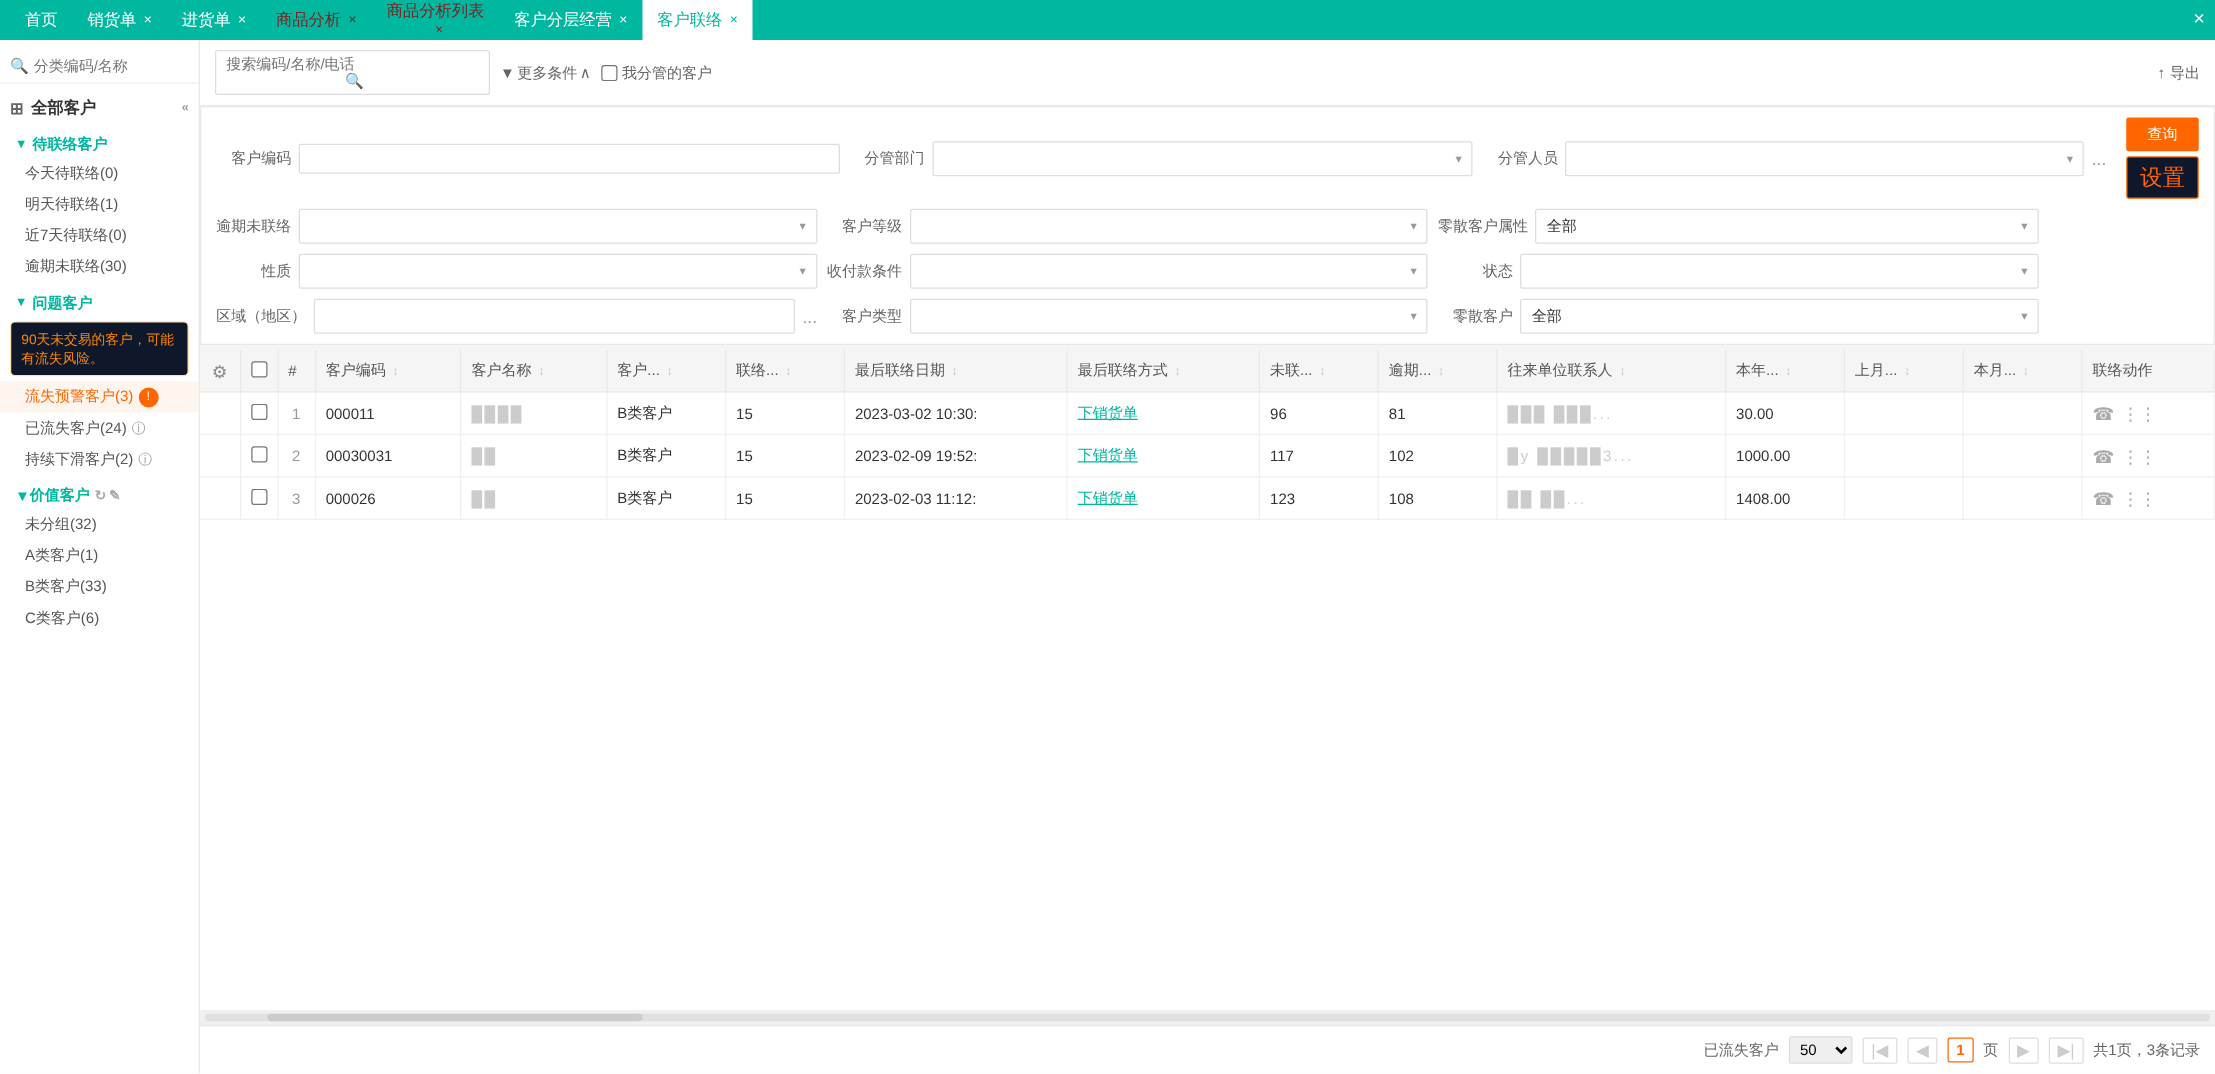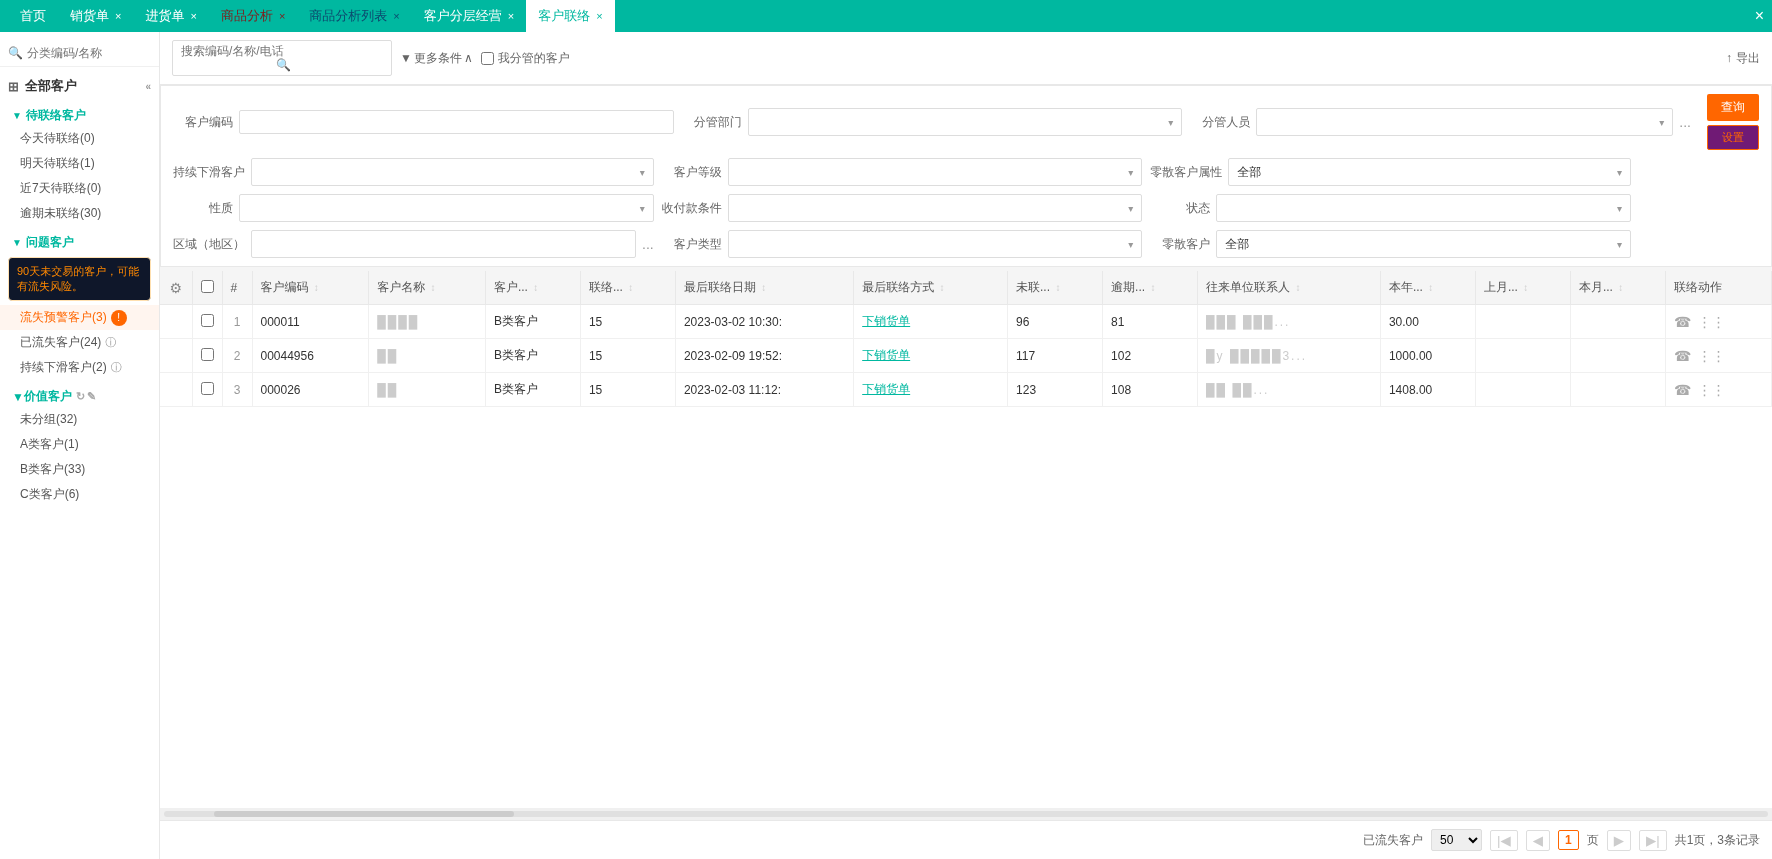--- a/index.html
+++ b/index.html
@@ -52,21 +52,21 @@
 
     
     .filter-panel { background: #fff; border: 1px solid #e8e8e8; margin: 0; padding: 8px 12px; }
     .filter-row { display: flex; align-items: center; margin-bottom: 8px; gap: 8px; }
     .filter-item { display: flex; align-items: center; gap: 6px; flex: 1; }
     .filter-label { color: #666; font-size: 12px; white-space: nowrap; min-width: 60px; text-align: right; }
     .filter-input { flex: 1; border: 1px solid #ddd; border-radius: 2px; padding: 4px 8px; font-size: 12px; outline: none; }
     .filter-select { flex: 1; border: 1px solid #ddd; border-radius: 2px; padding: 4px 8px; font-size: 12px; outline: none; display: flex; align-items: center; justify-content: space-between; cursor: pointer; min-height: 28px; }
     .filter-select .arrow-down { color: #999; font-size: 10px; }
     .query-btn { background: #ff6600; color: #fff; border: none; border-radius: 2px; padding: 5px 14px; font-size: 12px; cursor: pointer; white-space: nowrap; }
-    .settings-btn { background: #701a75; color: #ff6600; border: 1px solid #ff6600; border-radius: 2px; padding: 4px 10px; font-size: 11px; cursor: pointer; white-space: nowrap; }
+    .settings-btn { background: #0f172a; color: #ff6600; border: 1px solid #ff6600; border-radius: 2px; padding: 4px 10px; font-size: 18px; cursor: pointer; white-space: nowrap; }
     .filter-actions { display: flex; flex-direction: column; gap: 4px; margin-left: 8px; }
     .dots-btn { color: #999; cursor: pointer; font-size: 14px; }
 
     
     .table-area { flex: 1; overflow: auto; background: #fff; margin-top: 4px; }
     table { width: 100%; border-collapse: collapse; font-size: 12px; }
     thead tr { background: #f5f5f5; }
     thead th { padding: 8px 8px; border-bottom: 1px solid #e8e8e8; border-right: 1px solid #e8e8e8; color: #555; font-weight: normal; text-align: left; white-space: nowrap; cursor: pointer; }
     thead th .sort-icon { color: #ccc; font-size: 10px; margin-left: 2px; }
     tbody tr { background: #fff; }
@@ -105,21 +105,21 @@
     <span class="close-btn">×</span>
   </div>
   <div class="nav-item" style="color:#fff;">
     <span>进货单</span>
     <span class="close-btn">×</span>
   </div>
   <div class="nav-item" style="color:#7f1d1d;">
     <span>商品分析</span>
     <span class="close-btn">×</span>
   </div>
-  <div class="nav-item" style="color:#0c4a6e;">
+  <div class="nav-item" style="color:#7f1d1d;flex-direction:column;">
     <span>商品分析列表</span>
     <span class="close-btn">×</span>
   </div>
   <div class="nav-item" style="color:#fff;">
     <span>客户分层经营</span>
     <span class="close-btn">×</span>
   </div>
   <div class="nav-item active">
     <span>客户联络</span>
     <span class="close-btn" style="color:#00b8a0;">×</span>
@@ -252,21 +252,21 @@
           <span class="dots-btn">...</span>
         </div>
         <div class="filter-actions">
           <button class="query-btn">查询</button>
           <button class="settings-btn">设置</button>
         </div>
       </div>
 
       <div class="filter-row">
         <div class="filter-item">
-          <span class="filter-label">持续下滑客户</span>
+          <span class="filter-label">逾期未联络</span>
           <div class="filter-select">
             <span></span>
             <span class="arrow-down">▾</span>
           </div>
         </div>
         <div class="filter-item">
           <span class="filter-label">客户等级</span>
           <div class="filter-select">
             <span></span>
             <span class="arrow-down">▾</span>
@@ -386,21 +386,21 @@
               </div>
             </td>
           </tr>
 
           <tr>
             <td></td>
             <td class="checkbox-cell">
               <input type="checkbox" style="">
             </td>
             <td class="row-num">2</td>
-            <td>00044956</td>
+            <td>00030031</td>
             <td><span class="blurred">██</span></td>
             <td>B类客户</td>
             <td>15</td>
             <td>2023-02-09 19:52:</td>
             <td><span class="link-text">下销货单</span></td>
             <td>117</td>
             <td>102</td>
             <td><span class="blurred">█y █████3...</span></td>
             <td>1000.00</td>
             <td></td>

